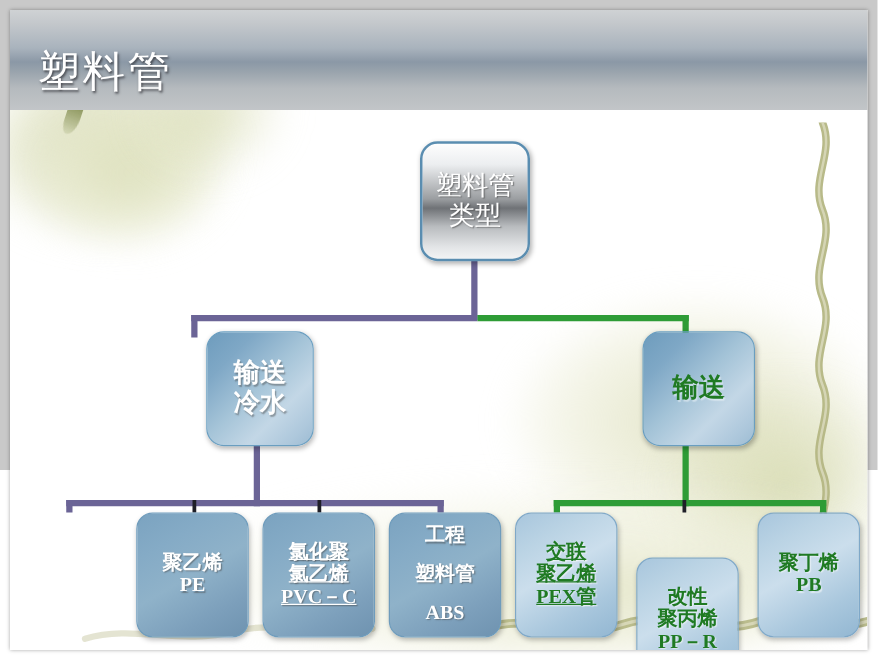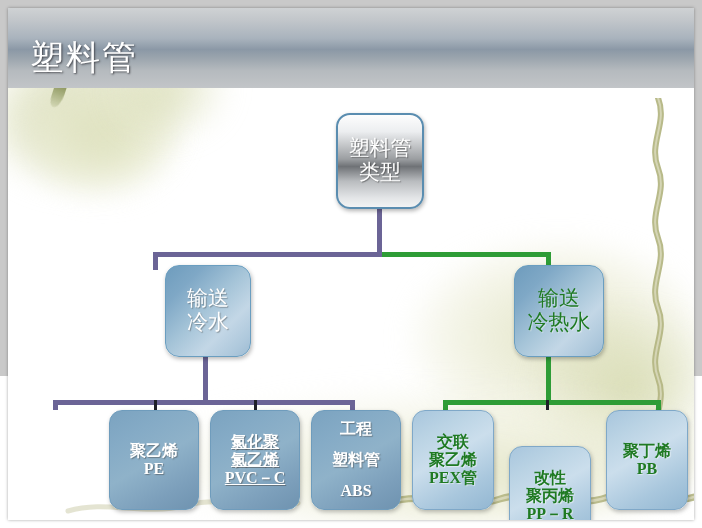--- a/index.html
+++ b/index.html
@@ -129,21 +129,21 @@
     background: linear-gradient(135deg,
         #6e9cbd 0%,
         #7fa8c6 22%,
         #a5c4d8 48%,
         #c3d7e6 70%,
         #aec8dc 88%,
         #9dbcd3 100%);
     border: 1px solid #6a9ec0;
     box-shadow: 1px 2px 4px rgba(0,0,0,0.28);
     font-size: 21px;
-    font-weight: 400;
+    font-weight: 700;
     text-shadow: 1px 1px 1px rgba(70,70,70,0.45);
   }
   .node-mid.txt-white { color: #ffffff; }
   .node-mid.txt-green { color: #1f7a23; text-shadow: 1px 1px 1px rgba(255,255,255,0.45); }
 
   
   .node-leaf {
     border-radius: 13px;
     font-size: 16px;
     font-weight: bold;
@@ -243,42 +243,41 @@
         <span class="ln">类型</span>
       </div>
 
       <div class="node node-mid txt-white" style="left:157px; top:177px; width:86px; height:92px;">
         <span class="ln">输送</span>
         <span class="ln">冷水</span>
       </div>
 
       <div class="node node-mid txt-green" style="left:506px; top:177px; width:90px; height:92px;">
         <span class="ln">输送</span>
-        <span class="ln">冷热水</span>
       </div>
 
 
       <div class="node node-leaf blue" style="left:101px; top:322px; width:90px; height:100px;">
         <span class="ln">聚乙烯</span>
         <span class="ln">PE</span>
       </div>
 
       <div class="node node-leaf blue" style="left:202px; top:322px; width:90px; height:100px;text-decoration:underline;">
         <span class="ln">氯化聚</span>
         <span class="ln">氯乙烯</span>
         <span class="ln">PVC－C</span>
       </div>
 
       <div class="node node-leaf blue" style="left:303px; top:322px; width:90px; height:100px;gap:13px;">
         <span class="ln">工程</span>
         <span class="ln">塑料管</span>
         <span class="ln">ABS</span>
       </div>
 
-      <div class="node node-leaf lightblue" style="left:404px; top:322px; width:82px; height:100px;">
+      <div class="node node-leaf lightblue" style="left:404px; top:322px; width:82px; height:100px;text-decoration:underline;">
         <span class="ln">交联</span>
         <span class="ln">聚乙烯</span>
         <span class="ln">PEX管</span>
       </div>
 
       <div class="node node-leaf lightblue" style="left:501px; top:322px; width:82px; height:100px;margin-top:36px;">
         <span class="ln">改性</span>
         <span class="ln">聚丙烯</span>
         <span class="ln">PP－R</span>
       </div>

